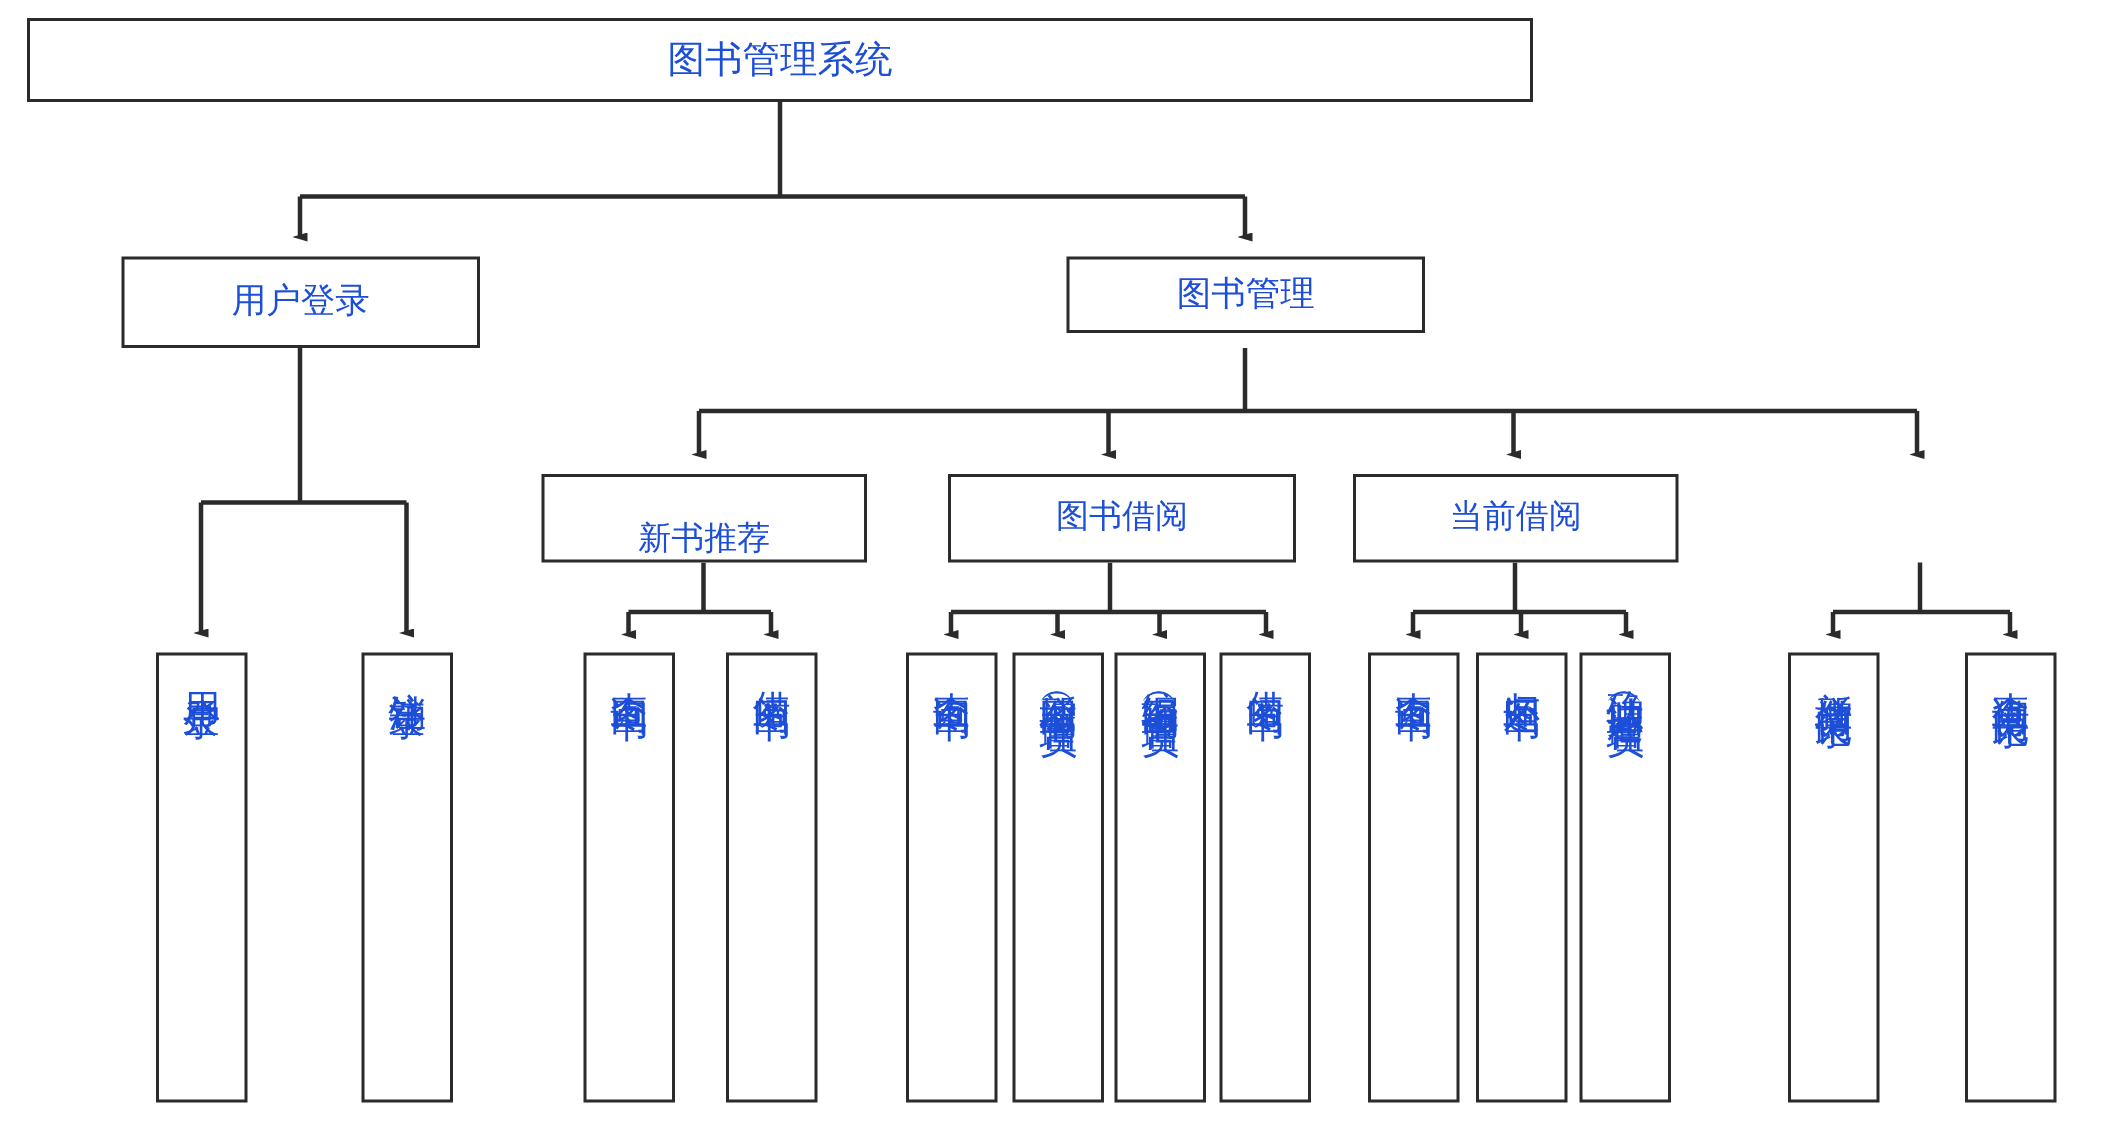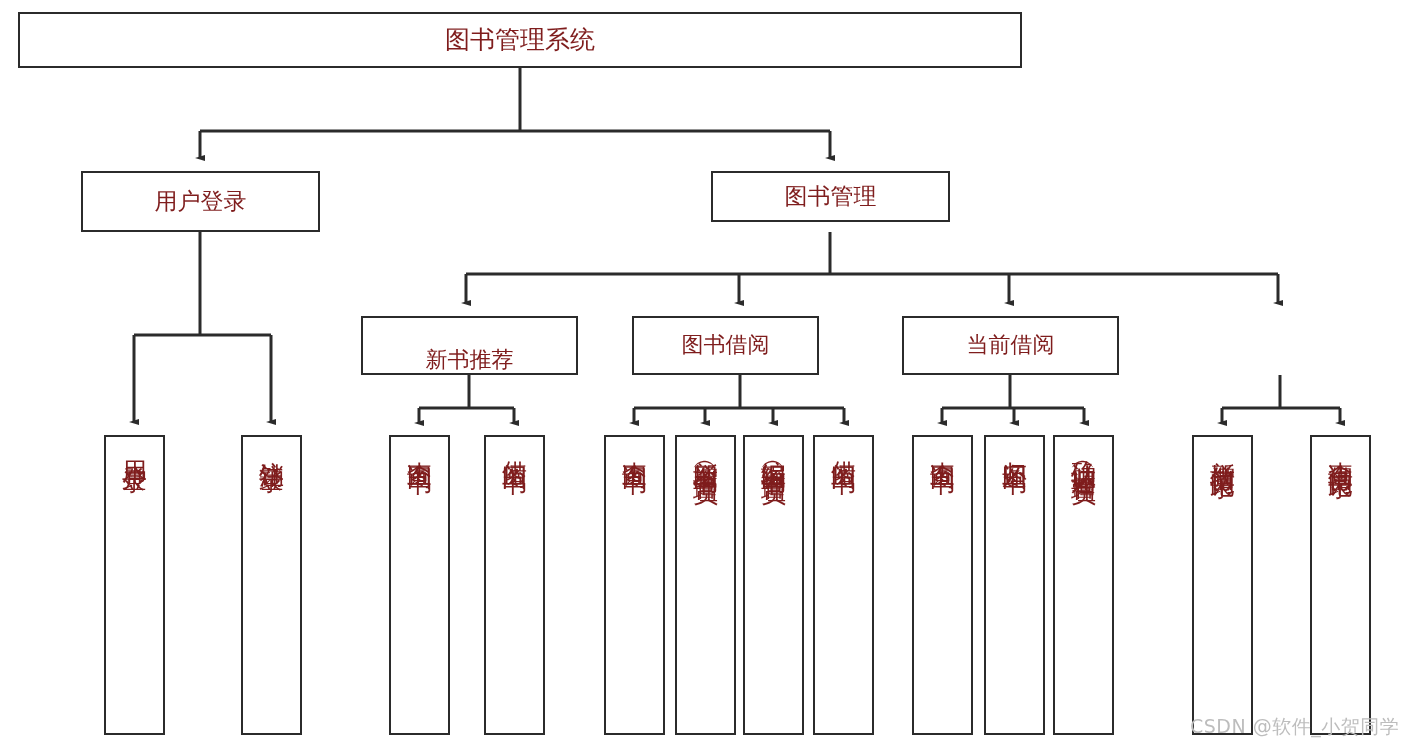--- a/index.html
+++ b/index.html
@@ -31,21 +31,21 @@
     position: absolute;
     box-sizing: border-box;
     background: #ffffff;
     border: 2.5px solid #2b2b2b;
     display: flex;
     align-items: center;
     justify-content: center;
     overflow: hidden;
   }
   .node-label {
-    color: #7f1d1d;
+    color: #1d4ed8;
     white-space: pre;
     text-align: center;
     line-height: 1.12;
   }
   .lvl0 .node-label { font-size: 25px; }
   .lvl1 .node-label { font-size: 23px; }
   .lvl2 .node-label { font-size: 22px; }
   .leaf .node-label {
     writing-mode: vertical-rl;
     text-orientation: upright;
@@ -141,21 +141,21 @@
   <div class="node lvl1" id="n-l1-0" style="left: 81px; top: 171px; width: 239px; height: 61px;">
     <span class="node-label">用户登录</span>
   </div>
   <div class="node lvl1" id="n-l1-1" style="left: 711px; top: 171px; width: 239px; height: 51px;">
     <span class="node-label">图书管理</span>
   </div>
 
   <div class="node lvl2" id="n-l2-0" style="left: 361px; top: 316px; width: 217px; height: 59px; align-items: flex-end;">
     <span class="node-label">新书推荐</span>
   </div>
-  <div class="node lvl2" id="n-l2-1" style="left: 632px; top: 316px; width: 187px; height: 59px;">
+  <div class="node lvl2" id="n-l2-1" style="left: 632px; top: 316px; width: 232px; height: 59px;">
     <span class="node-label">图书借阅</span>
   </div>
   <div class="node lvl2" id="n-l2-2" style="left: 902px; top: 316px; width: 217px; height: 59px; justify-content: center;">
     <span class="node-label">当前借阅</span>
   </div>
 
   <div class="node leaf" id="n-leaf-0" style="left: 104px; top: 435px; width: 61px; height: 300px;">
     <span class="node-label">用户登录</span>
   </div>
   <div class="node leaf" id="n-leaf-1" style="left: 241px; top: 435px; width: 61px; height: 300px;">
@@ -188,14 +188,13 @@
   <div class="node leaf" id="n-leaf-10" style="left: 1053px; top: 435px; width: 61px; height: 300px;">
     <span class="node-label">确认归还（管理员）</span>
   </div>
   <div class="node leaf" id="n-leaf-11" style="left: 1192px; top: 435px; width: 61px; height: 300px;">
     <span class="node-label">新增借阅记录</span>
   </div>
   <div class="node leaf" id="n-leaf-12" style="left: 1310px; top: 435px; width: 61px; height: 300px;">
     <span class="node-label">查询借阅记录</span>
   </div>
 
-  <div class="watermark" style="left: 1190px; top: 714px; color: rgb(189, 189, 189);">CSDN @软件_小贺同学</div>
 </div>
 
 </body></html>

